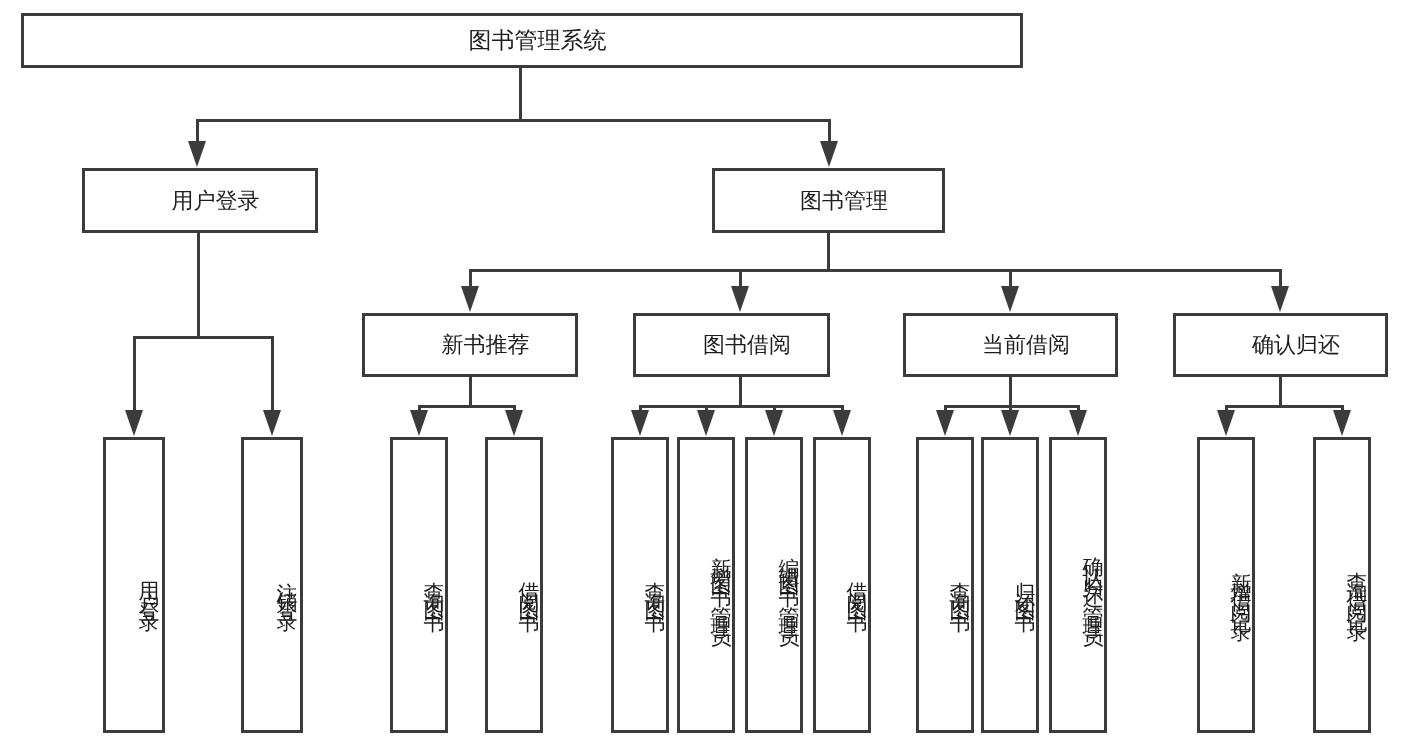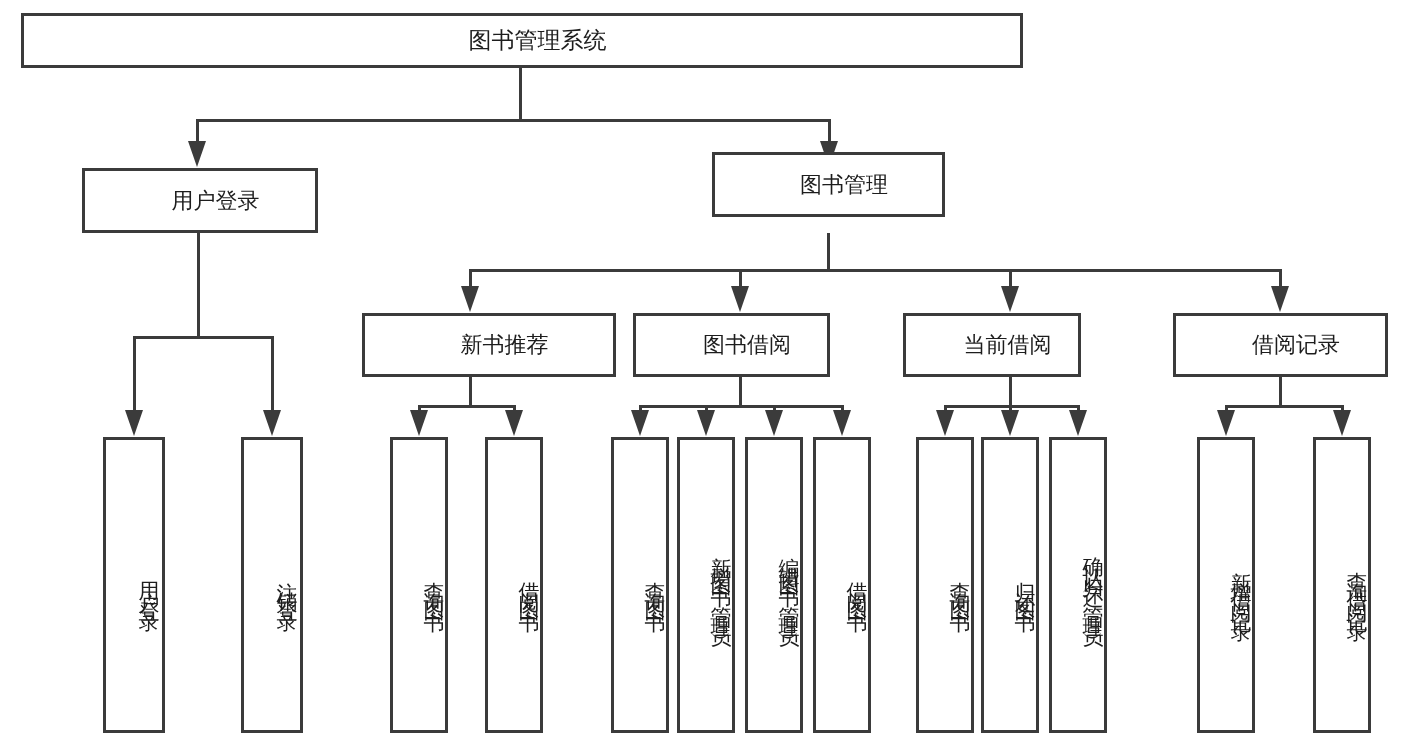--- a/index.html
+++ b/index.html
@@ -54,21 +54,21 @@
   <div class="vline" style="left:519px;top:68px;height:54px"></div>
   <div class="hline" style="left:195.5px;top:119px;width:635px"></div>
   <div class="shaft" style="left:195.5px;top:119px;height:26px"></div>
   <div class="head" style="left:188px;top:141px"></div>
   <div class="shaft" style="left:827.5px;top:119px;height:26px"></div>
   <div class="head" style="left:820px;top:141px"></div>
 
   <div class="box lvl" style="left:82px;top:168px;width:236px;height:65px">
     <span>用户登录</span>
   </div>
-  <div class="box lvl" style="left:712px;top:152px;width:233px;height:65px">
+  <div class="box lvl" style="left:712px;top:168px;width:233px;height:65px">
     <span>图书管理</span>
   </div>
 
   <div class="vline" style="left:196.5px;top:233px;height:105px"></div>
   <div class="hline" style="left:132.5px;top:336px;width:141px"></div>
   <div class="shaft" style="left:132.5px;top:336px;height:78px"></div>
   <div class="head" style="left:125px;top:410px"></div>
   <div class="shaft" style="left:270.5px;top:336px;height:78px"></div>
   <div class="head" style="left:263px;top:410px"></div>
 
@@ -76,31 +76,31 @@
   <div class="hline" style="left:468.5px;top:269px;width:813px"></div>
   <div class="shaft" style="left:468.5px;top:269px;height:21px"></div>
   <div class="head" style="left:461px;top:286px"></div>
   <div class="shaft" style="left:738.5px;top:269px;height:21px"></div>
   <div class="head" style="left:731px;top:286px"></div>
   <div class="shaft" style="left:1008.5px;top:269px;height:21px"></div>
   <div class="head" style="left:1001px;top:286px"></div>
   <div class="shaft" style="left:1278.5px;top:269px;height:21px"></div>
   <div class="head" style="left:1271px;top:286px"></div>
 
-  <div class="box lvl" style="left:362px;top:313px;width:254px;height:64px">
+  <div class="box lvl" style="left:362px;top:313px;width:216px;height:64px">
     <span>新书推荐</span>
   </div>
   <div class="box lvl" style="left:633px;top:313px;width:197px;height:64px">
     <span>图书借阅</span>
   </div>
-  <div class="box lvl" style="left:903px;top:313px;width:178px;height:64px">
+  <div class="box lvl" style="left:903px;top:313px;width:215px;height:64px">
     <span>当前借阅</span>
   </div>
   <div class="box lvl" style="left:1173px;top:313px;width:215px;height:64px">
-    <span>借阅记录</span>
+    <span>确认归还</span>
   </div>
 
   <div class="vline" style="left:468.5px;top:377px;height:30px"></div>
   <div class="hline" style="left:417.5px;top:405px;width:98px"></div>
   <div class="shaft" style="left:417.5px;top:405px;height:9px"></div>
   <div class="head" style="left:410px;top:410px"></div>
   <div class="shaft" style="left:512.5px;top:405px;height:9px"></div>
   <div class="head" style="left:505px;top:410px"></div>
 
   <div class="vline" style="left:738.5px;top:377px;height:30px"></div>

